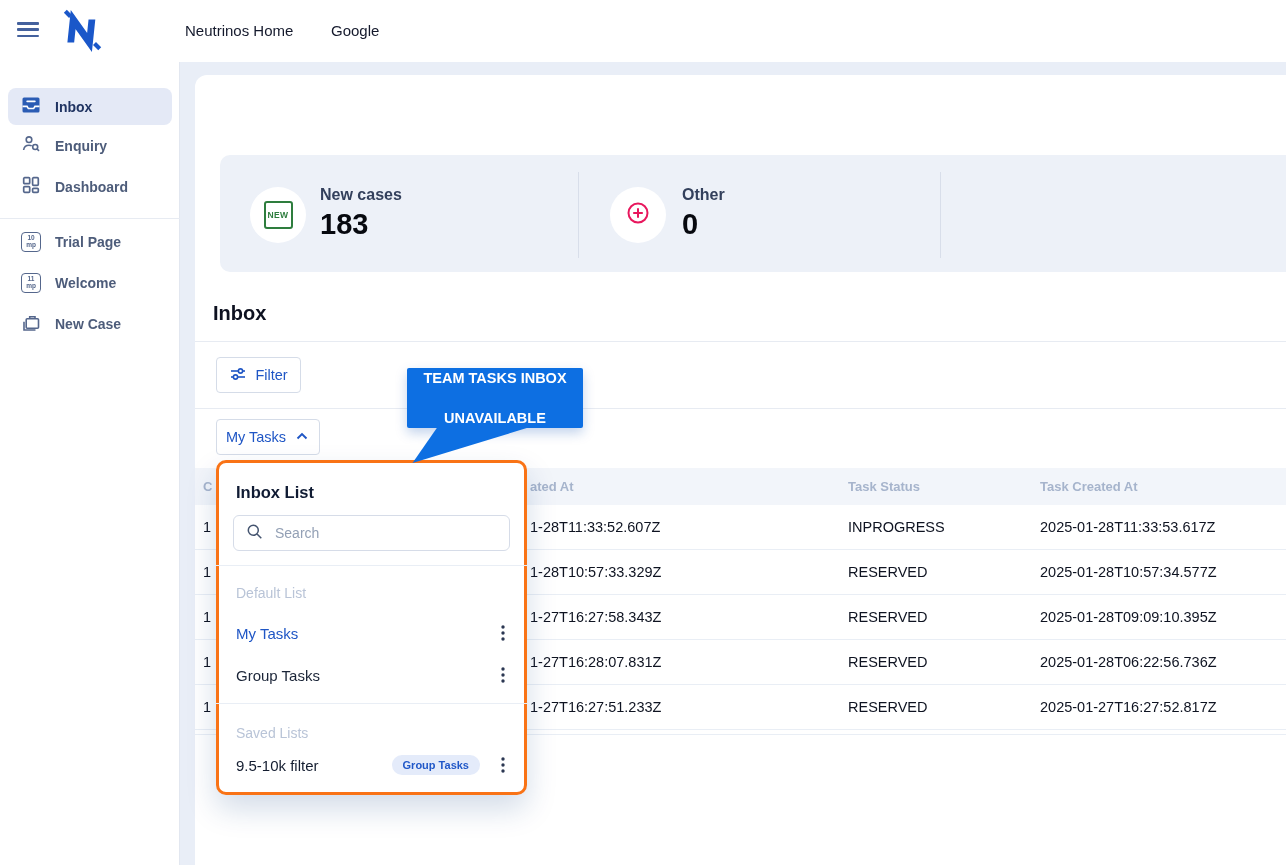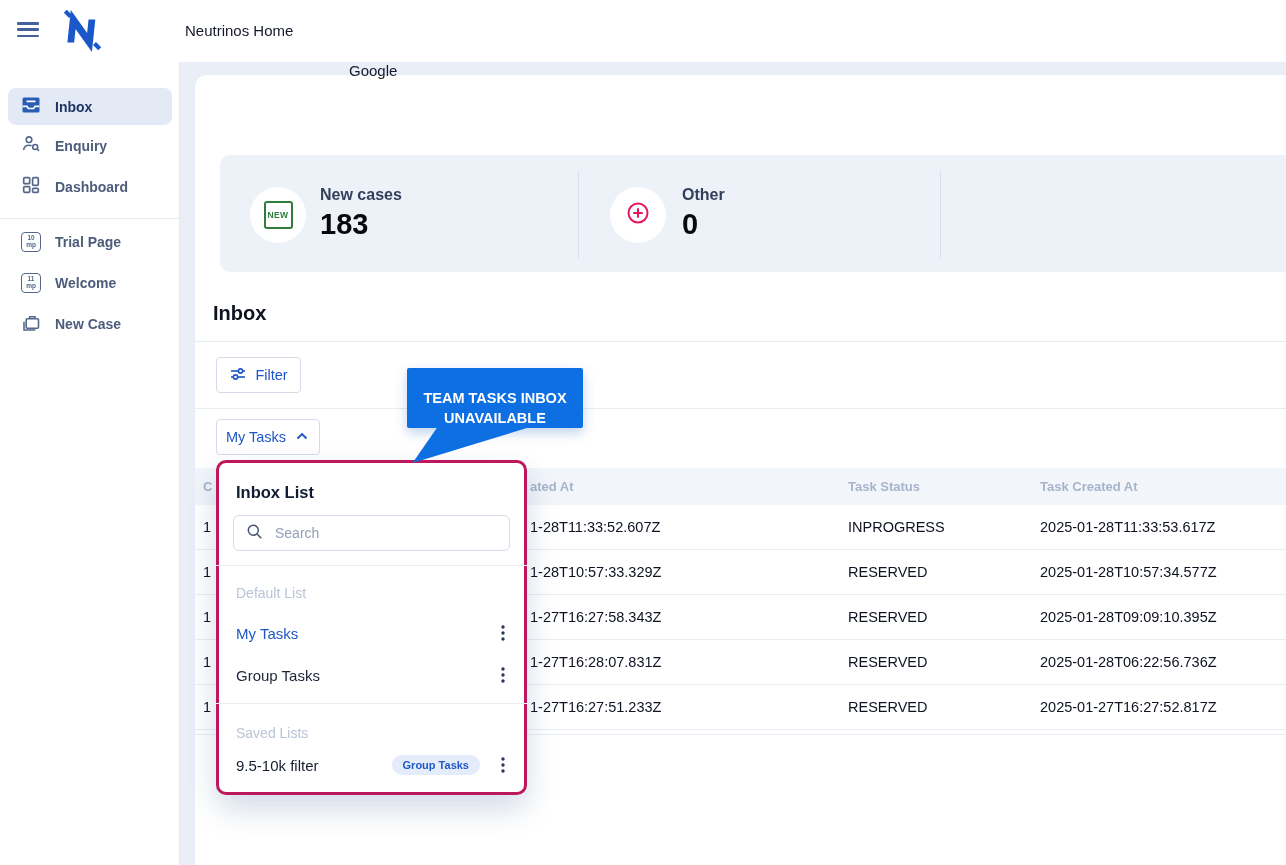--- a/index.html
+++ b/index.html
@@ -10,21 +10,21 @@
     -webkit-font-smoothing:antialiased;
   }
 
   
   .navbar { position:absolute; left:0; top:0; width:1020px; height:62px; background:#fff; z-index:5; }
   .hamburger { position:absolute; left:17px; top:22px; width:22px; height:17px; cursor:pointer; }
   .hamburger span { display:block; height:2.5px; background:#44619d; margin-bottom:3.8px; border-radius:1px; }
   .logo { position:absolute; left:57px; top:4px; width:50px; height:52px; }
   .nav-link { position:absolute; top:0; height:62px; line-height:62px; font-size:15px; color:#14192c; font-weight:500; cursor:pointer; }
   .nav-link.l1 { left:185px; }
-  .nav-link.l2 { left:349px;margin-top:40px; }
+  .nav-link.l2 { left:331px; }
 
   
   .sidebar { position:absolute; left:0; top:62px; width:180px; bottom:0; background:#fff; border-right:1px solid #e2e7f0; z-index:4; }
   .side-item { position:absolute; left:8px; width:164px; height:37px; border-radius:8px; display:flex; align-items:center; gap:14px; padding-left:13px; color:#4d5c7a; font-size:14px; font-weight:600; cursor:pointer; }
   .side-item.selected { background:#e4e9f6; color:#203462; font-weight:700; }
   .side-divider { position:absolute; left:0; width:180px; top:156px; border-top:1px solid #e7ebf2; }
   .mp-icon { width:20px; height:20px; border:1.6px solid #55678c; border-radius:4px; display:flex; flex-direction:column; align-items:center; justify-content:center; line-height:1; color:#55678c; font-weight:700; }
   .mp-icon b { font-size:6.5px; letter-spacing:0; }
 
   
@@ -48,25 +48,25 @@
 
   
   .table-head { position:absolute; left:0; right:0; top:393px; height:37px; background:#f2f5fa; }
   .th { position:absolute; top:0; height:37px; line-height:37px; font-size:13px; font-weight:600; color:#a6b4cc; white-space:nowrap; }
   .trow { position:absolute; left:0; right:0; height:45px; border-bottom:1px solid #e9eef5; cursor:pointer; background:#fff; }
   .td { position:absolute; top:0; height:45px; line-height:45px; font-size:14.5px; color:#0e1321; white-space:nowrap; }
   .c1 { left:8px; } .c2 { left:335px; } .c3 { left:653px; } .c4 { left:845px;text-align:right; }
   .table-endline { position:absolute; left:0; right:0; top:659px; border-top:1px solid #e9eef5; }
 
   
-  .tooltip { position:absolute; left:212px; top:293px; width:176px; height:60px; background:#0d6fe2; border-radius:2px; color:#fff; font-weight:700; font-size:14.5px; line-height:20px; display:flex; flex-direction:column; align-items:center; justify-content:flex-end; z-index:40; box-shadow:0 5px 12px rgba(13,80,180,.25); }
+  .tooltip { position:absolute; left:212px; top:293px; width:176px; height:60px; background:#0d6fe2; border-radius:2px; color:#fff; font-weight:700; font-size:14.5px; line-height:20px; display:flex; flex-direction:column; align-items:center; justify-content:space-between; z-index:40; box-shadow:0 5px 12px rgba(13,80,180,.25); }
   .tooltip-tail { position:absolute; left:215px; top:352px; width:125px; height:36px; background:#0d6fe2; clip-path:polygon(22% 0, 96% 0, 2% 100%); z-index:40; }
 
   
-  .popup { position:absolute; left:21px; top:385px; width:311px; height:335px; background:#fff; border:3px solid #be185d; border-radius:10px; box-shadow:0 14px 30px rgba(13,60,130,.18); z-index:30; }
+  .popup { position:absolute; left:21px; top:385px; width:311px; height:335px; background:#fff; border:3px solid #f97316; border-radius:10px; box-shadow:0 14px 30px rgba(13,60,130,.18); z-index:30; }
   .popup-title { position:absolute; left:17px; top:20px; font-size:16.5px; font-weight:700; color:#101b33; }
   .popup-search { position:absolute; left:14px; right:14px; top:52px; height:36px; border:1px solid #d6dce8; border-radius:6px; display:flex; align-items:center; gap:10px; padding:0 12px; background:#fff; }
   .popup-search input { border:none; outline:none; flex:1; font-size:14px; color:#2a3550; font-family:"Liberation Sans", sans-serif; background:transparent; }
   .popup-search input::placeholder { color:#93a0b5; }
   .popup-hdiv { position:absolute; left:-3px; right:-3px; border-top:1px solid #e9eef5; }
   .section-label { position:absolute; left:17px; font-size:14px; font-weight:500; color:#b9c4d7; }
   .list-row { position:absolute; left:17px; right:14px; height:28px; display:flex; align-items:center; cursor:pointer; }
   .list-row .lbl { flex:1; font-size:15px; font-weight:500; color:#1b2538; }
   .list-row.active .lbl { color:#1f56c5; }
   .list-row.saved .lbl { font-weight:400; color:#141d30; }

